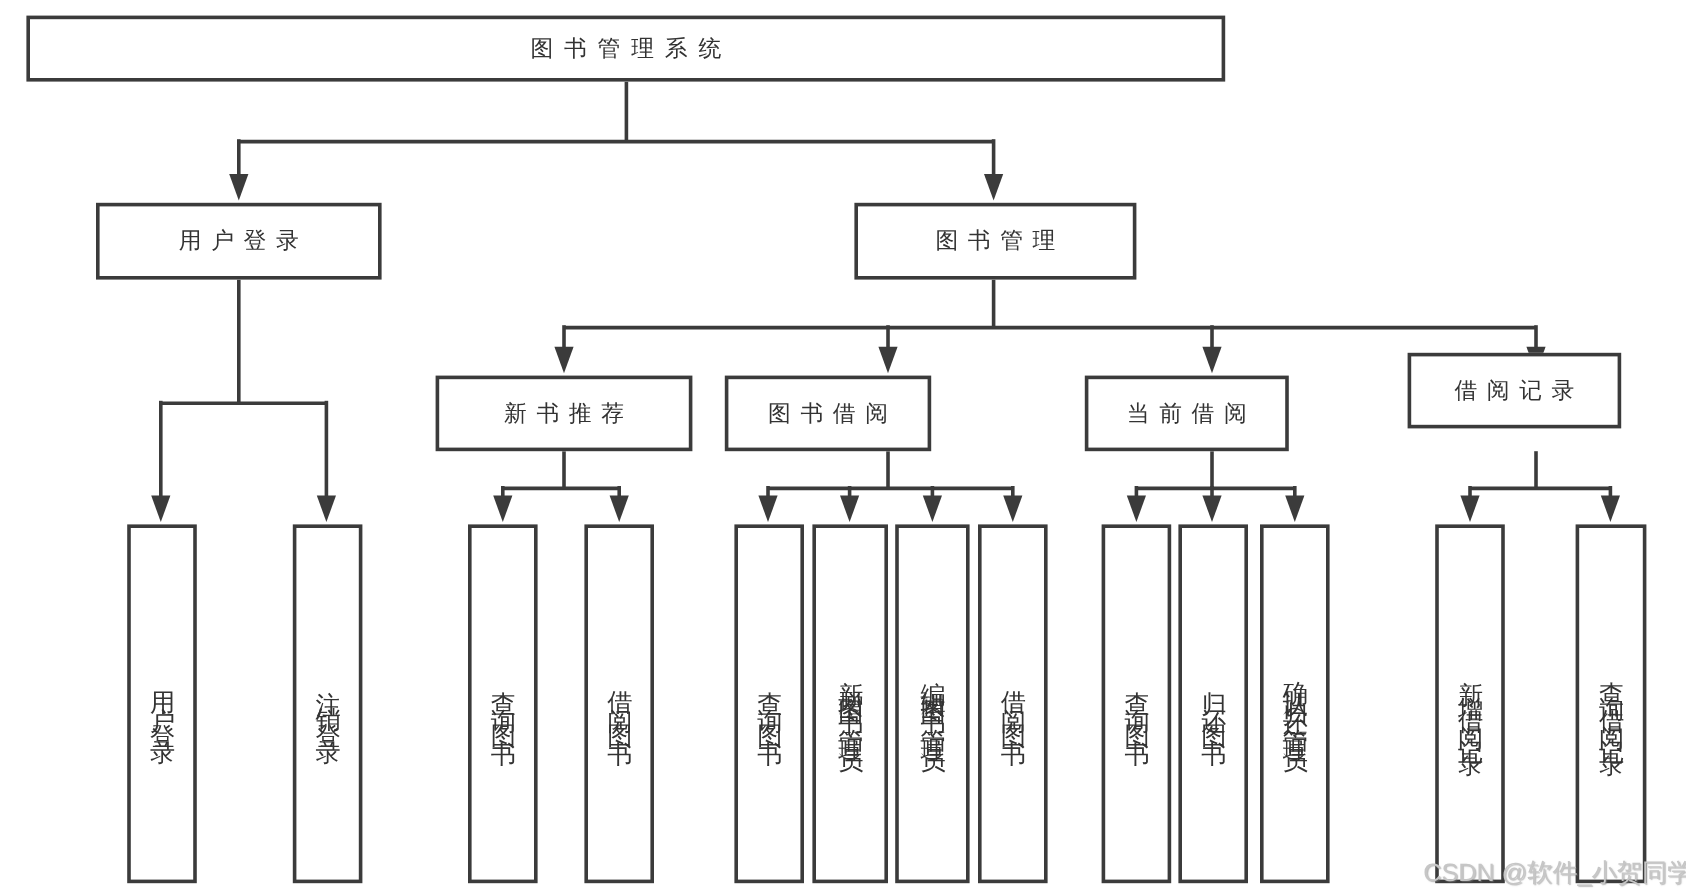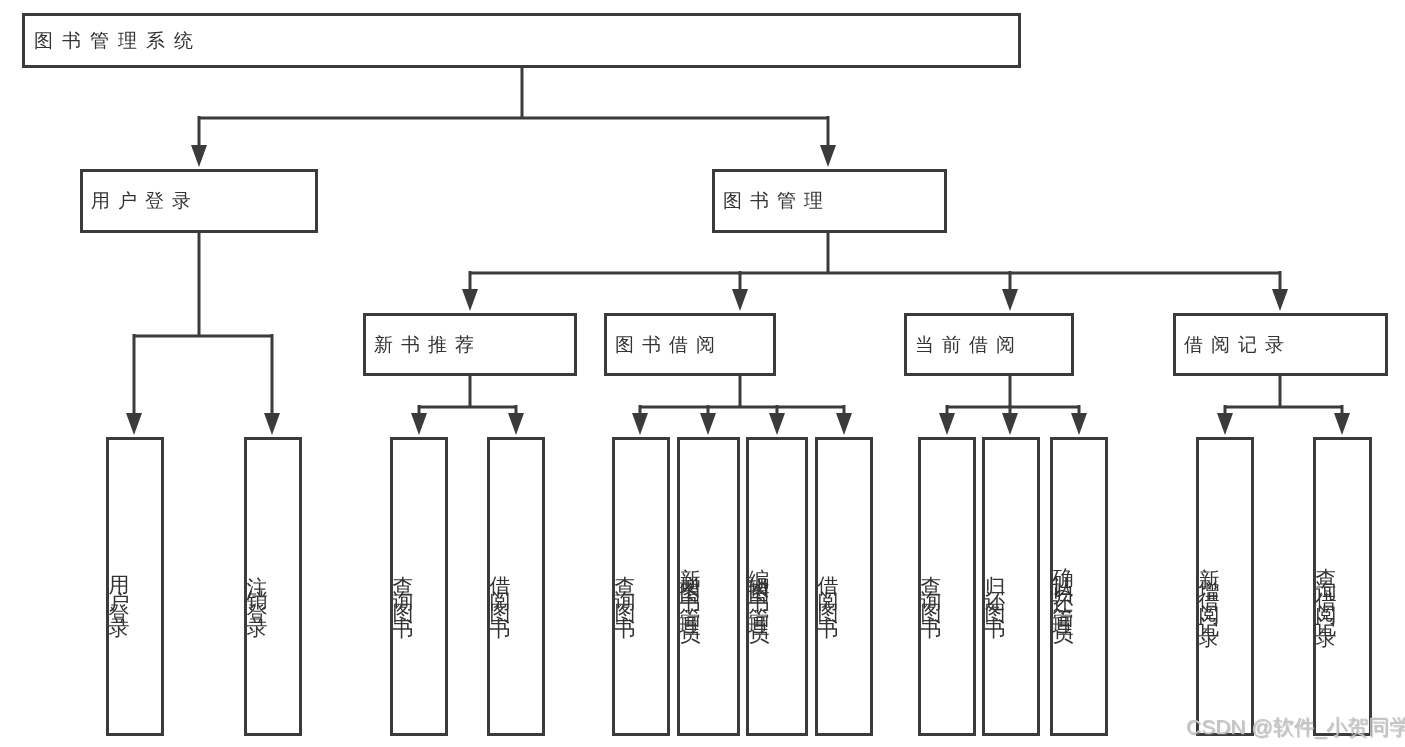--- a/index.html
+++ b/index.html
@@ -6,21 +6,21 @@
   .stage{
     position:relative;width:1405px;height:747px;background:#ffffff;overflow:hidden;
     font-family:"Liberation Sans","DejaVu Sans",sans-serif;
   }
   .wires{position:absolute;left:0;top:0;z-index:0;}
   .wires line{stroke:#3b3b3b;stroke-width:3;}
   .wires polygon{fill:#3b3b3b;}
   .node{
     position:absolute;box-sizing:border-box;z-index:1;
     border:3px solid #3b3b3b;background:#ffffff;
-    display:flex;align-items:center;
+    display:flex;align-items:center;justify-content:center;
     color:#333333;
   }
   .hlabel{font-size:19px;letter-spacing:8px;text-indent:8px;white-space:nowrap;}
   .lvl1 .hlabel{letter-spacing:9px;text-indent:9px;}
   .leaf{width:58px;top:437px;height:299px;}
   .vtext{
     writing-mode:vertical-lr;text-orientation:mixed;
     font-size:21px;color:#333333;line-height:1;
   }
   .sp-a{letter-spacing:14px;}
@@ -119,21 +119,21 @@
 
   <div class="node" style="left:363px;top:313px;width:214px;height:63px">
     <span class="hlabel">新书推荐</span>
   </div>
   <div class="node" style="left:604px;top:313px;width:172px;height:63px">
     <span class="hlabel">图书借阅</span>
   </div>
   <div class="node" style="left:904px;top:313px;width:170px;height:63px">
     <span class="hlabel">当前借阅</span>
   </div>
-  <div class="node" style="left:1173px;top:313px;width:215px;height:63px">
+  <div class="node" style="left:1173px;top:294px;width:178px;height:63px">
     <span class="hlabel">借阅记录</span>
   </div>
 
   <div class="node leaf" style="left:106px">
     <span class="vtext sp-a">用户登录</span>
   </div>
   <div class="node leaf" style="left:244px">
     <span class="vtext sp-a">注销登录</span>
   </div>
 

